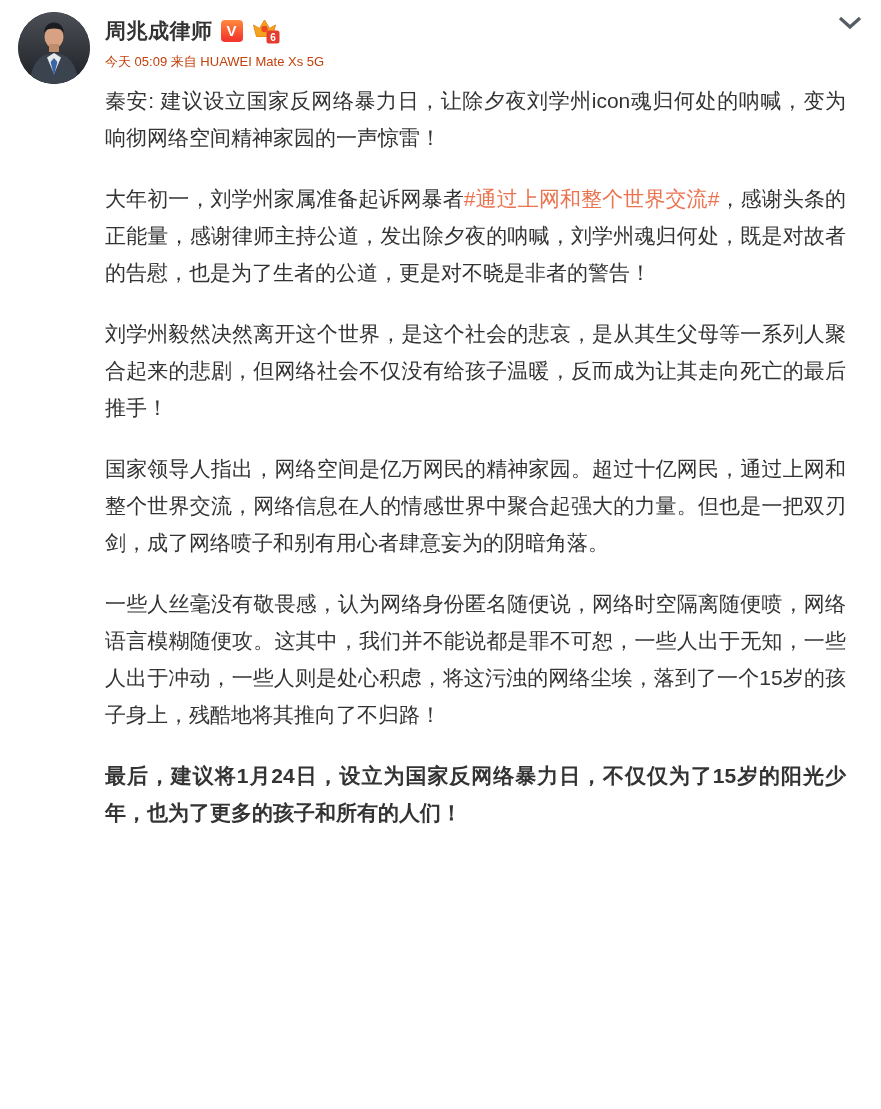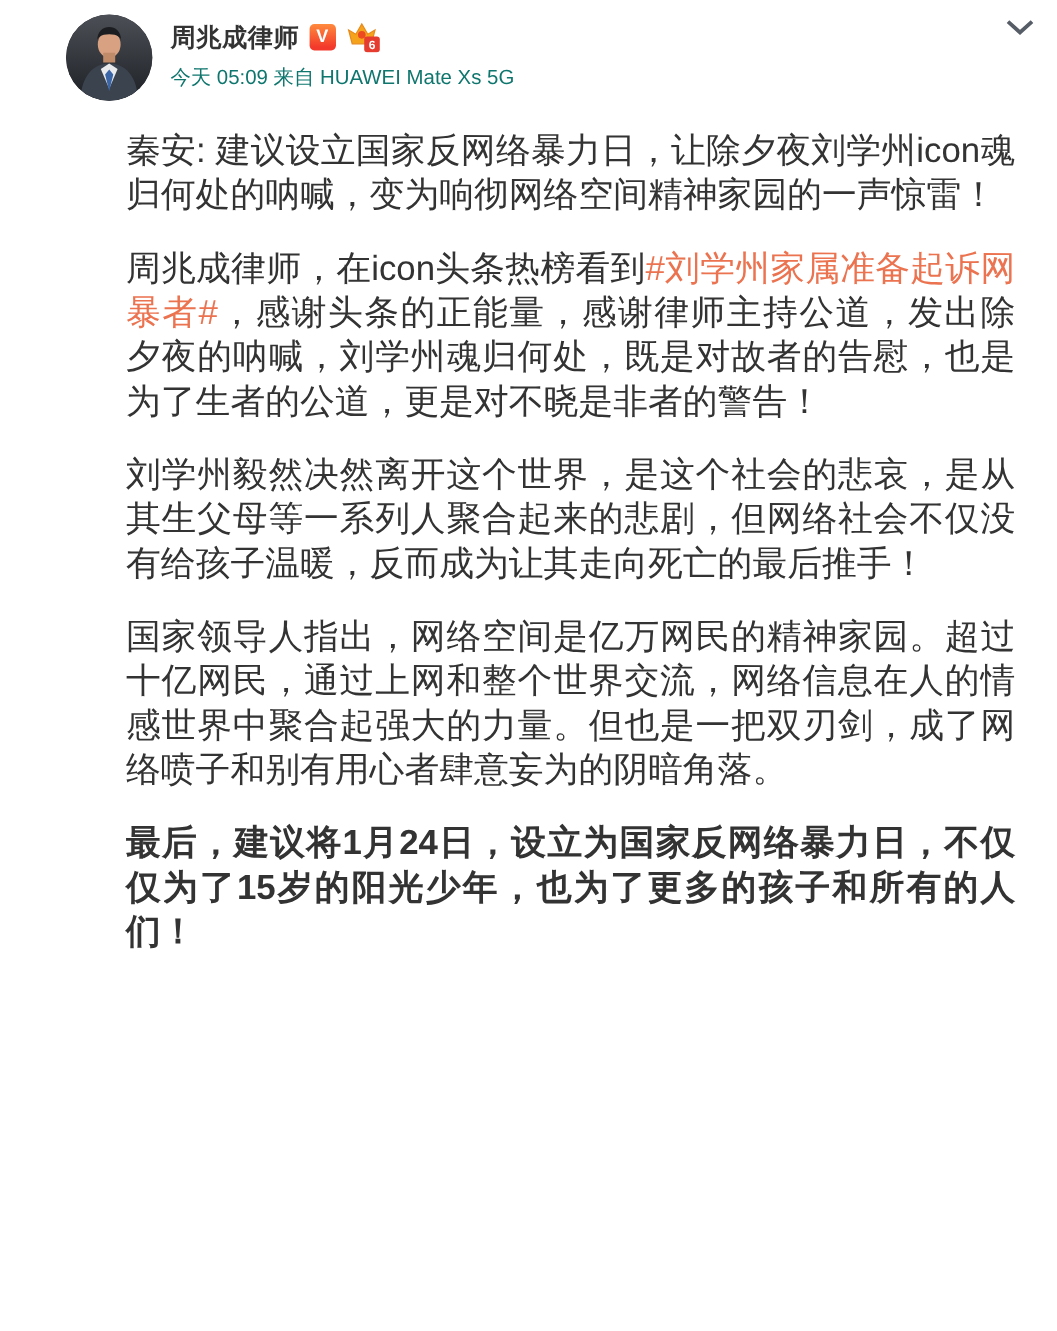--- a/index.html
+++ b/index.html
@@ -3,21 +3,21 @@
 <meta charset="utf-8">
 <style>
   * { margin: 0; padding: 0; box-sizing: border-box; }
   html, body { width: 881px; background: #ffffff; }
   body {
     height: 1109px;
     overflow: hidden;
     font-family: "Liberation Sans", sans-serif;
     -webkit-font-smoothing: antialiased;
   }
-  .post { position: relative; width: 881px; height: 904px; background: #fff; padding-left: 37px; }
+  .post { position: relative; width: 881px; height: 904px; background: #fff; }
 
   
   .post-header { position: relative; height: 86px; }
   .avatar {
     position: absolute; left: 18px; top: 12px;
     width: 72px; height: 72px; border-radius: 50%;
     overflow: hidden; cursor: pointer; background: #2a2d33;
   }
   .avatar svg { display: block; }
   .header-text { position: absolute; left: 105px; top: 17px; }
@@ -27,32 +27,32 @@
     cursor: pointer; letter-spacing: 0.5px;
   }
   .v-badge {
     width: 22px; height: 22px; border-radius: 4px;
     background: linear-gradient(180deg, #ff8a3c 0%, #f3392b 88%);
     color: #fff; font-size: 15px; font-weight: 800;
     display: flex; align-items: center; justify-content: center;
     line-height: 1;
   }
   .crown-badge { position: relative; width: 29px; height: 27px; }
-  .meta { margin-top: 9px; font-size: 17px; color: #0f766e; white-space: nowrap; }
+  .meta { margin-top: 9px; font-size: 13px; color: #c2410c; white-space: nowrap; }
 
   .chevron-btn {
     position: absolute; right: 16px; top: 10px;
     width: 30px; height: 26px; cursor: pointer;
     display: flex; align-items: center; justify-content: center;
   }
 
   
   .post-body {
-    position: absolute; left: 105px; top: 108px; width: 741px;
-    font-size: 29px; line-height: 37px; color: #333333;
+    position: absolute; left: 105px; top: 82px; width: 741px;
+    font-size: 21px; line-height: 37px; color: #333333;
     text-align: justify; word-break: break-all;
   }
   .post-body p { margin: 0 0 24px 0; }
   .post-body p:last-child { margin-bottom: 0; font-weight: bold; }
   .hashtag { color: var(--link-color, #eb7350); cursor: pointer; }
 </style>
 </head>
 <body>
 
 <div class="post">
@@ -101,19 +101,20 @@
     <div class="chevron-btn">
       <svg width="24" height="14" viewBox="0 0 24 14">
         <polyline points="2,2 12,11 22,2" fill="none" stroke="#565d66" stroke-width="3.2" stroke-linecap="butt" stroke-linejoin="miter"></polyline>
       </svg>
     </div>
 
   </div>
 
   <div class="post-body">
       <p><span>秦安: 建议设立国家反网络暴力日，让除夕夜刘学州icon魂归何处的呐喊，变为响彻网络空间精神家园的一声惊雷！</span></p>
-      <p><span>周兆成律师，在icon头条热榜看到</span><span class="hashtag">#刘学州家属准备起诉网暴者#</span><span>，感谢头条的正能量，感谢律师主持公道，发出除夕夜的呐喊，刘学州魂归何处，既是对故者的告慰，也是为了生者的公道，更是对不晓是非者的警告！</span></p>
+      <p><span>大年初一，刘学州家属准备起诉网暴者</span><span class="hashtag">#通过上网和整个世界交流#</span><span>，感谢头条的正能量，感谢律师主持公道，发出除夕夜的呐喊，刘学州魂归何处，既是对故者的告慰，也是为了生者的公道，更是对不晓是非者的警告！</span></p>
       <p><span>刘学州毅然决然离开这个世界，是这个社会的悲哀，是从其生父母等一系列人聚合起来的悲剧，但网络社会不仅没有给孩子温暖，反而成为让其走向死亡的最后推手！</span></p>
       <p><span>国家领导人指出，网络空间是亿万网民的精神家园。超过十亿网民，通过上网和整个世界交流，网络信息在人的情感世界中聚合起强大的力量。但也是一把双刃剑，成了网络喷子和别有用心者肆意妄为的阴暗角落。</span></p>
+      <p><span>一些人丝毫没有敬畏感，认为网络身份匿名随便说，网络时空隔离随便喷，网络语言模糊随便攻。这其中，我们并不能说都是罪不可恕，一些人出于无知，一些人出于冲动，一些人则是处心积虑，将这污浊的网络尘埃，落到了一个15岁的孩子身上，残酷地将其推向了不归路！</span></p>
       <p><span>最后，建议将1月24日，设立为国家反网络暴力日，不仅仅为了15岁的阳光少年，也为了更多的孩子和所有的人们！</span></p>
     </div>
 
 </div>
 
 </body></html>

